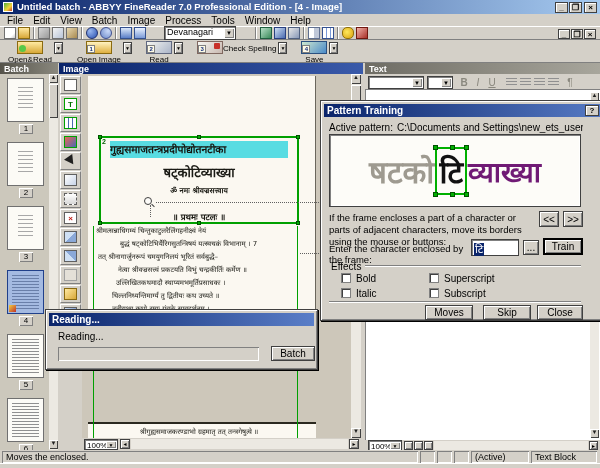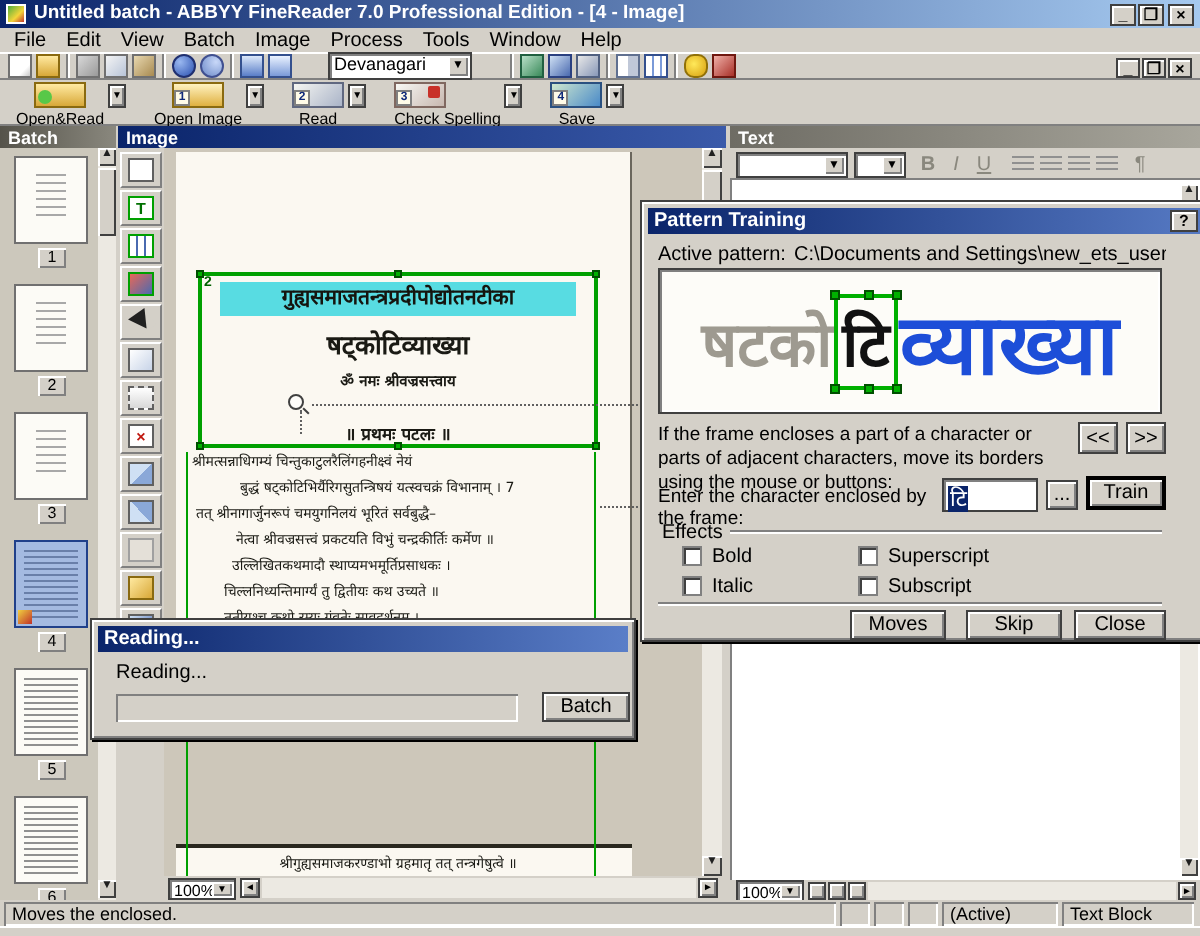--- a/index.html
+++ b/index.html
@@ -128,21 +128,21 @@
     <span class="btn" style="width:9px;height:12px;font-size:5px;line-height:11px;margin:1px 14px 0 0">▼</span>
 
     <div style="display:flex;flex-direction:column;align-items:center;margin-right:2px">
       <span style="position:relative;width:26px;height:13px;background:linear-gradient(135deg,#f6f6f2,#aab4c8);border:1px solid #606880">
         <i class="abs" style="left:0;bottom:0;width:8px;height:8px;background:#fffbe8;border:1px solid #808080;font-size:6px;line-height:7px;text-align:center;font-style:normal;color:#102a7a;font-weight:bold">2</i>
       </span>
       <span style="font-size:8px;margin-top:1px">Read</span>
     </div>
     <span class="btn" style="width:9px;height:12px;font-size:5px;line-height:11px;margin:1px 14px 0 0">▼</span>
 
-    <div style="display:flex;flex-direction:column;margin-right:2px">
+    <div style="display:flex;flex-direction:row;align-items:center;margin-right:2px">
       <span style="position:relative;width:26px;height:13px;background:linear-gradient(135deg,#f8f8f4,#c8b8b0);border:1px solid #806860">
         <i class="abs" style="right:2px;top:1px;width:6px;height:6px;background:#c83028;border-radius:1px"></i>
         <i class="abs" style="left:0;bottom:0;width:8px;height:8px;background:#fffbe8;border:1px solid #808080;font-size:6px;line-height:7px;text-align:center;font-style:normal;color:#102a7a;font-weight:bold">3</i>
       </span>
       <span style="font-size:8px;margin-top:1px">Check Spelling</span>
     </div>
     <span class="btn" style="width:9px;height:12px;font-size:5px;line-height:11px;margin:1px 14px 0 0">▼</span>
 
     <div style="display:flex;flex-direction:column;align-items:center;margin-right:2px">
       <span style="position:relative;width:26px;height:13px;background:linear-gradient(135deg,#cfe8cf,#4a8ac8);border:1px solid #2a5080">
@@ -244,21 +244,21 @@
       <span class="handle ph" style="left:-3px;top:-3px"></span>
       <span class="handle ph" style="right:-3px;top:-3px"></span>
       <span class="handle ph" style="left:-3px;bottom:-3px"></span>
       <span class="handle ph" style="right:-3px;bottom:-3px"></span>
       <span class="handle ph" style="left:96px;top:-3px"></span>
       <span class="handle ph" style="left:96px;bottom:-3px"></span>
       <span style="position:absolute;left:1px;top:0;font-size:7px;font-weight:bold;color:#006000">2</span>
     </div>
 
     <div class="dev" style="position:absolute;left:28px;top:67px;width:178px;height:17px;background:#58dce2;color:#15150f;
-                font-weight:bold;font-size:10.5px;text-align:center;line-height:17px;white-space:nowrap;overflow:hidden">गुह्यसमाजतन्त्रप्रदीपोद्योतनटीका</div>
+                font-weight:bold;font-size:10.5px;text-align:left;line-height:17px;white-space:nowrap;overflow:hidden">गुह्यसमाजतन्त्रप्रदीपोद्योतनटीका</div>
     <div class="dev" style="position:absolute;left:17px;top:89px;width:200px;text-align:center;font-weight:bold;font-size:13px;color:#1a1a14">षट्कोटिव्याख्या</div>
     <div class="dev" style="position:absolute;left:17px;top:111px;width:200px;text-align:center;font-weight:bold;font-size:7.5px;color:#1a1a14">ॐ नमः श्रीवज्रसत्त्वाय</div>
     <div class="dev" style="position:absolute;left:17px;top:137px;width:200px;text-align:center;font-weight:bold;font-size:8.5px;color:#1a1a14">॥ प्रथमः पटलः ॥</div>
 
     <div class="abs" style="left:62px;top:123px;width:8px;height:8px;border:1px solid #404040;border-radius:50%;background:rgba(255,255,255,.6)"></div>
     <div class="abs" style="left:69px;top:131px;width:4px;height:1px;background:#404040;transform:rotate(45deg)"></div>
     <div class="abs dots-h" style="left:74px;top:128px;width:195px"></div>
     <div class="abs dots-v" style="left:68px;top:131px;height:12px"></div>
     <div class="abs dots-h" style="left:218px;top:179px;width:51px"></div>
 
@@ -361,21 +361,21 @@
       <span style="font-size:31px;font-weight:bold;color:#9e9a90">षटको</span>
       <span style="position:relative;border:2px solid #00b000;padding:1px 2px;margin:0 1px">
         <span style="font-size:31px;font-weight:bold;color:#111">टि</span>
         <span class="handle" style="left:-4px;top:-4px"></span>
         <span class="handle" style="right:-4px;top:-4px"></span>
         <span class="handle" style="left:-4px;bottom:-4px"></span>
         <span class="handle" style="right:-4px;bottom:-4px"></span>
         <span class="handle" style="left:45%;top:-4px"></span>
         <span class="handle" style="left:45%;bottom:-4px"></span>
       </span>
-      <span style="font-size:42px;font-weight:bold;color:#1d4ed8">व्याख्या</span>
+      <span style="font-size:28px;font-weight:bold;color:#701a75">व्याख्या</span>
     </div>
 
     <div class="abs" style="left:8px;top:111px;width:204px;font-size:9.5px;line-height:1.25">If the frame encloses a part of a character or parts of adjacent characters, move its borders using the mouse or buttons:</div>
     <button class="btn" style="position:absolute;left:218px;top:110px;width:20px;height:16px">&lt;&lt;</button>
     <button class="btn" style="position:absolute;left:242px;top:110px;width:20px;height:16px">&gt;&gt;</button>
 
     <span class="abs" style="left:8px;top:142px;width:142px;font-size:9.5px">Enter the character enclosed by the frame:</span>
     <div class="abs field" style="left:150px;top:138px;width:48px;height:17px;padding:1px 2px">
       <span class="dev" style="background:#0a246a;color:#fff;font-size:11px;padding:0 1px">टि</span>
     </div>

